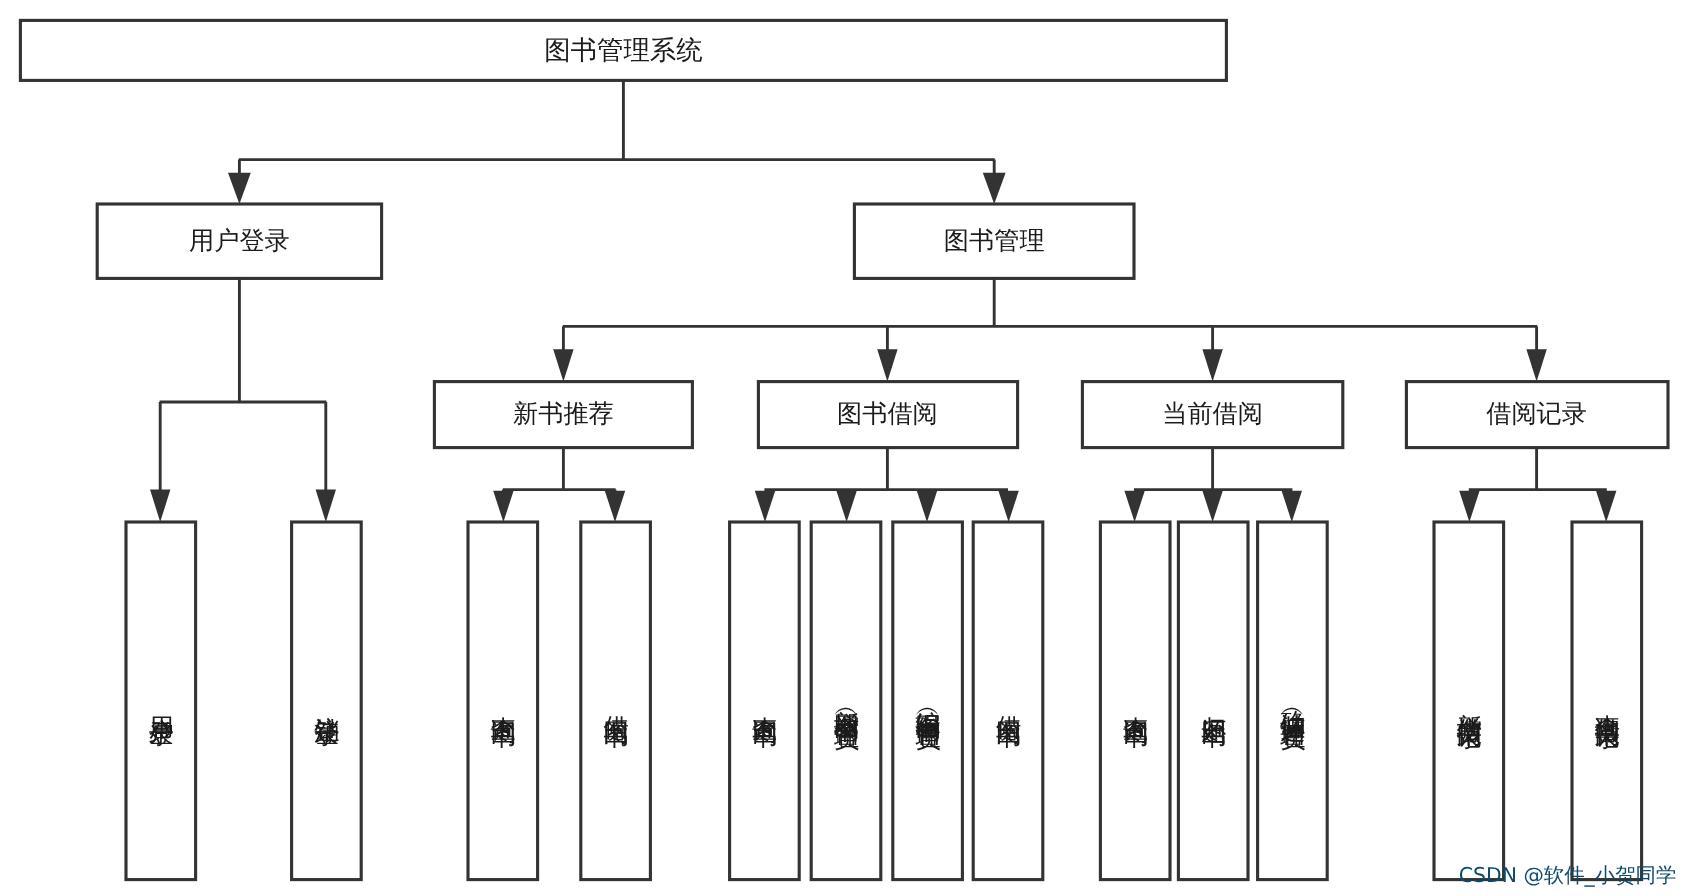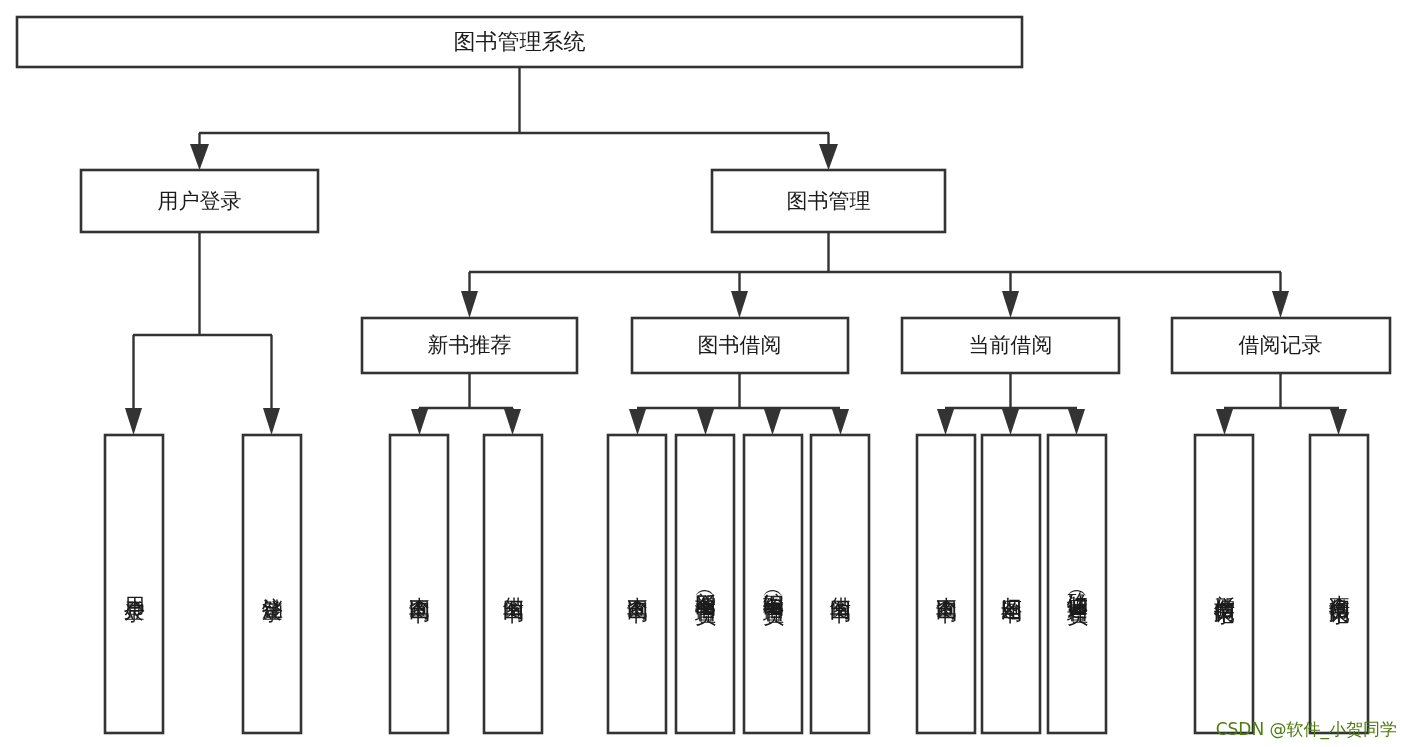--- a/index.html
+++ b/index.html
@@ -66,21 +66,21 @@
     justify-content: center;
     white-space: nowrap;
     pointer-events: none;
   }
   .watermark {
     position: absolute;
     right: 8px;
     bottom: 6px;
     font-family: "DejaVu Sans", "Liberation Sans", sans-serif;
     font-size: 17px;
-    color: #4d7c0f;
+    color: #0c4a6e;
     white-space: nowrap;
     pointer-events: none;
   }
 </style>
 </head>
 <body>
 
 <div id="diagram-root">
 
   <svg class="diagram-canvas" viewBox="0 0 1405 747">

